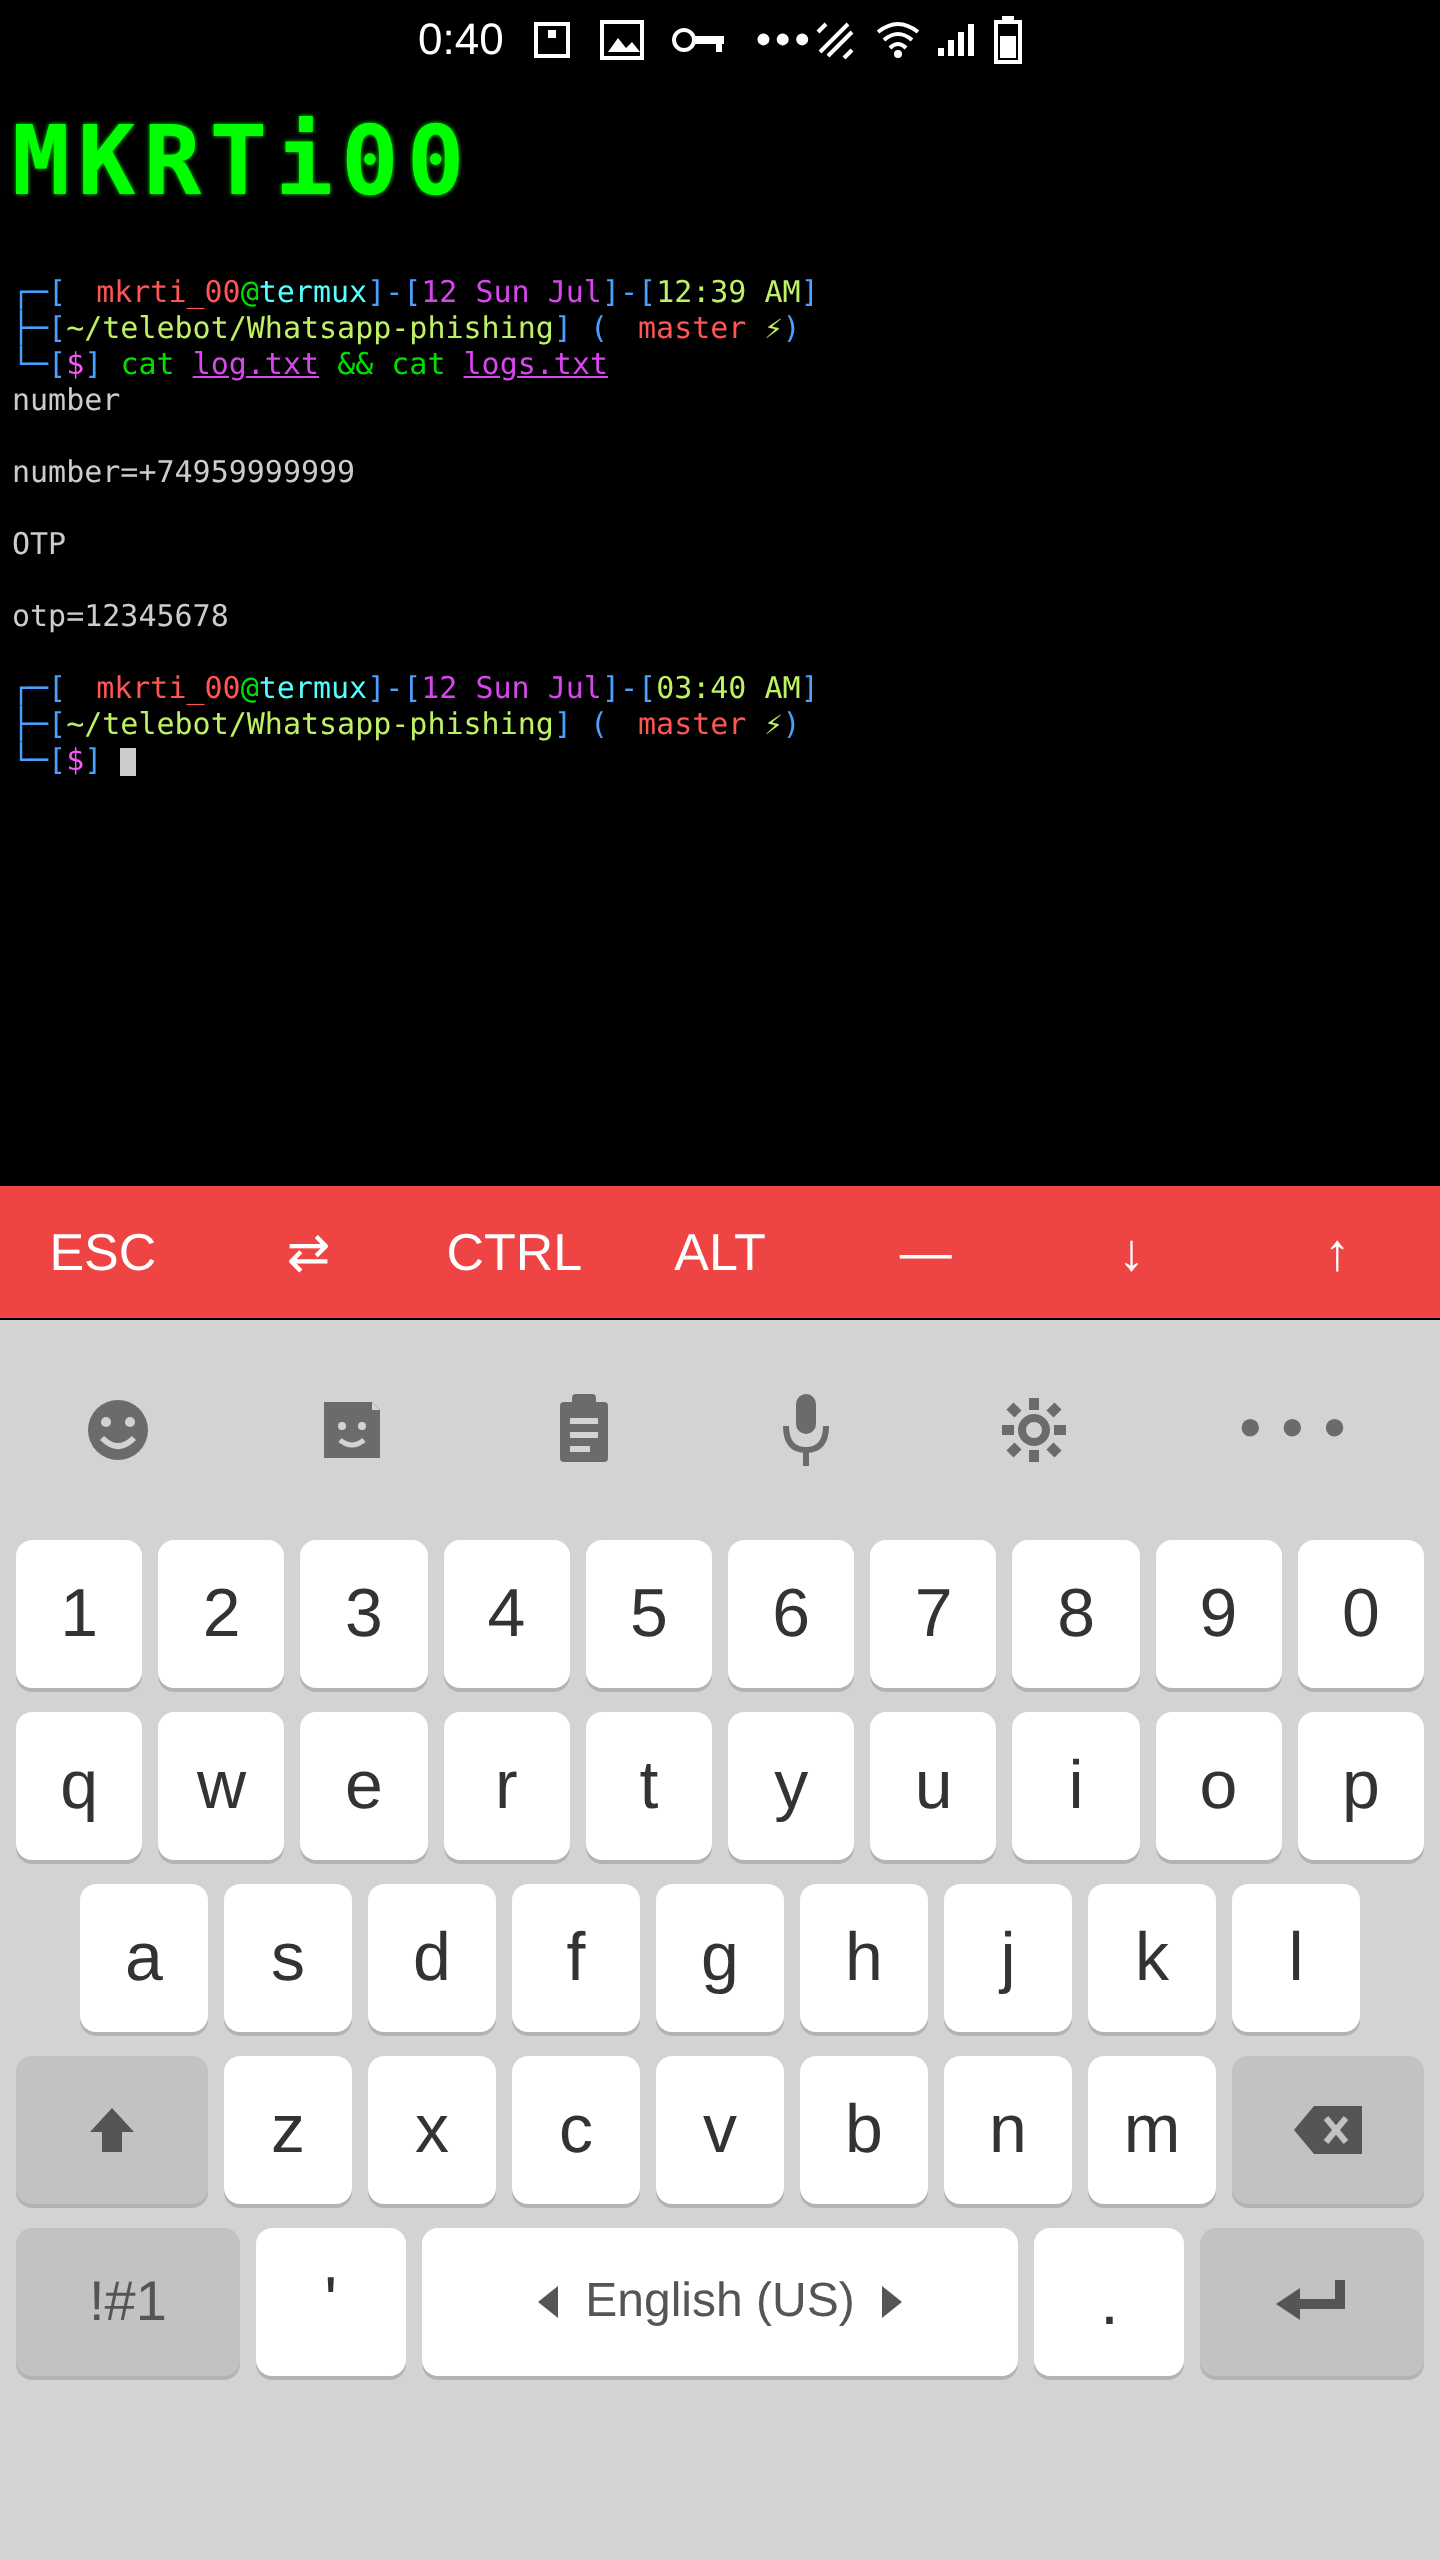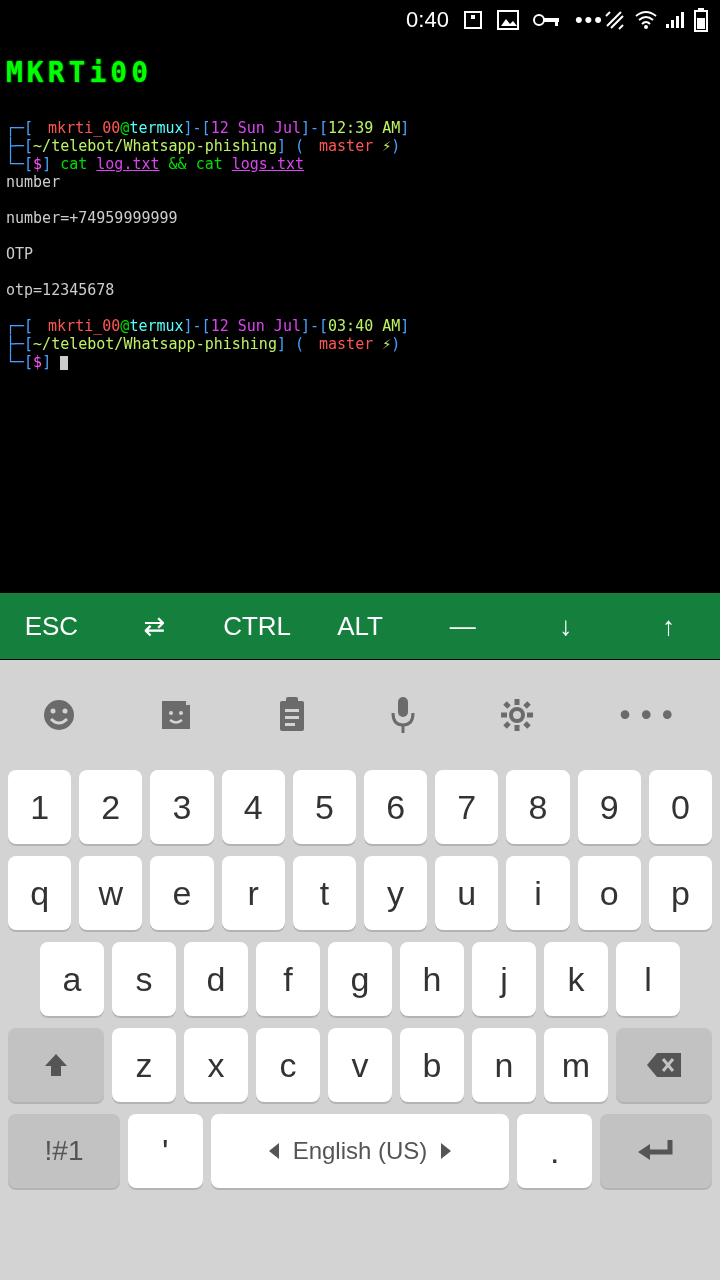--- a/index.html
+++ b/index.html
@@ -6,21 +6,21 @@
   body {
     width: 720px; height: 1280px;
     background: #000;
     font-family: monospace;
     overflow: hidden;
     position: relative;
   }
   .status-bar {
     height: 40px;
     display: flex; align-items: center;
-    justify-content: flex-end;
+    justify-content: center;
     padding: 0 12px;
     color: #fff;
     font-family: sans-serif;
     font-size: 22px;
   }
   .status-left { display: flex; align-items: center; gap: 14px; }
   .status-right { display: flex; align-items: center; gap: 8px; }
   .ico { display: inline-flex; align-items: center; justify-content: center; }
   .banner {
     color: #00e000;
@@ -52,21 +52,21 @@
     display: inline-block;
     width: 8px; height: 14px;
     background: #ccc;
     vertical-align: middle;
   }
   
   .extrakeys {
     position: absolute;
     top: 593px; left: 0; right: 0;
     height: 66px;
-    background: #15803d;
+    background: #ef4444;
     display: flex;
     align-items: center;
     justify-content: space-around;
     color: #fff;
     font-family: sans-serif;
     font-size: 26px;
     font-weight: 500;
   }
   .ek { flex: 1; text-align: center; }
   
@@ -166,21 +166,21 @@
     <span class="ico">
       <svg width="14" height="24">
           <rect x="1" y="3" width="12" height="20" fill="none" stroke="#fff" stroke-width="2"></rect>
           <rect x="4" y="0" width="6" height="3" fill="#fff"></rect>
           <rect x="3" y="10" width="8" height="11" fill="#fff"></rect>
         </svg>
     </span>
   </div>
 </div>
 
-<div class="banner" style="font-family:monospace;font-size:28px;color:#0f0;font-weight:bold;letter-spacing:4px;">MKRTi00</div>
+<div class="banner" style="font-family:monospace;font-size:48px;color:#0f0;font-weight:bold;letter-spacing:4px;">MKRTi00</div>
 
 <div class="term">
 <span class="c-blue">┌─[</span><span class="c-red">mkrti_00</span><span class="c-green">@</span><span class="c-cyan">termux</span><span class="c-blue">]-[</span><span class="c-white">12 Sun Jul</span><span class="c-blue">]-[</span><span class="c-yellow">12:39 AM</span><span class="c-blue">]</span>
 <span class="c-blue">├─[</span><span class="c-yellow">~/telebot/Whatsapp-phishing</span><span class="c-blue">]</span> <span class="c-blue">(</span><span class="c-red">master</span><span class="c-yellow"> ⚡</span><span class="c-blue">)</span>
 <span class="c-blue">└─[</span><span class="c-mag">$</span><span class="c-blue">]</span> <span class="c-green">cat</span> <span class="c-white c-under">log.txt</span> <span class="c-green">&amp;&amp;</span> <span class="c-green">cat</span> <span class="c-white c-under">logs.txt</span>
 <span>number</span>
 
 <span>number=+74959999999</span>
 
 <span>OTP</span>

